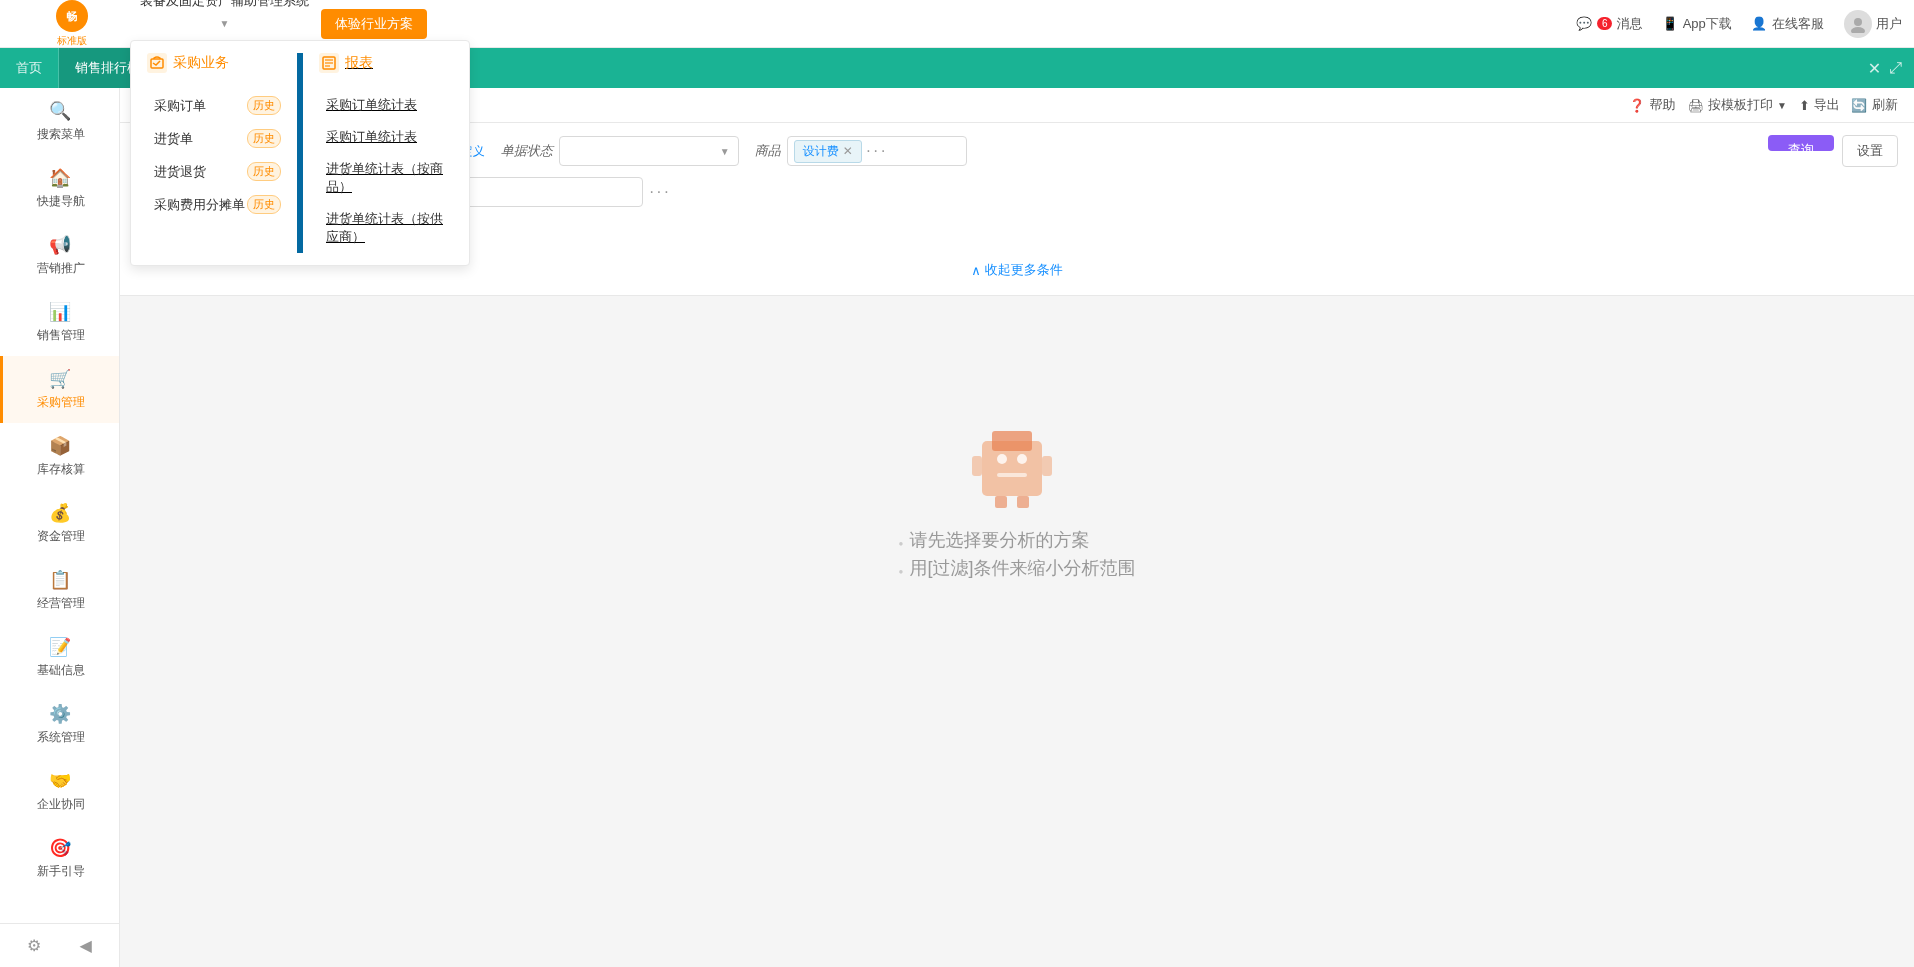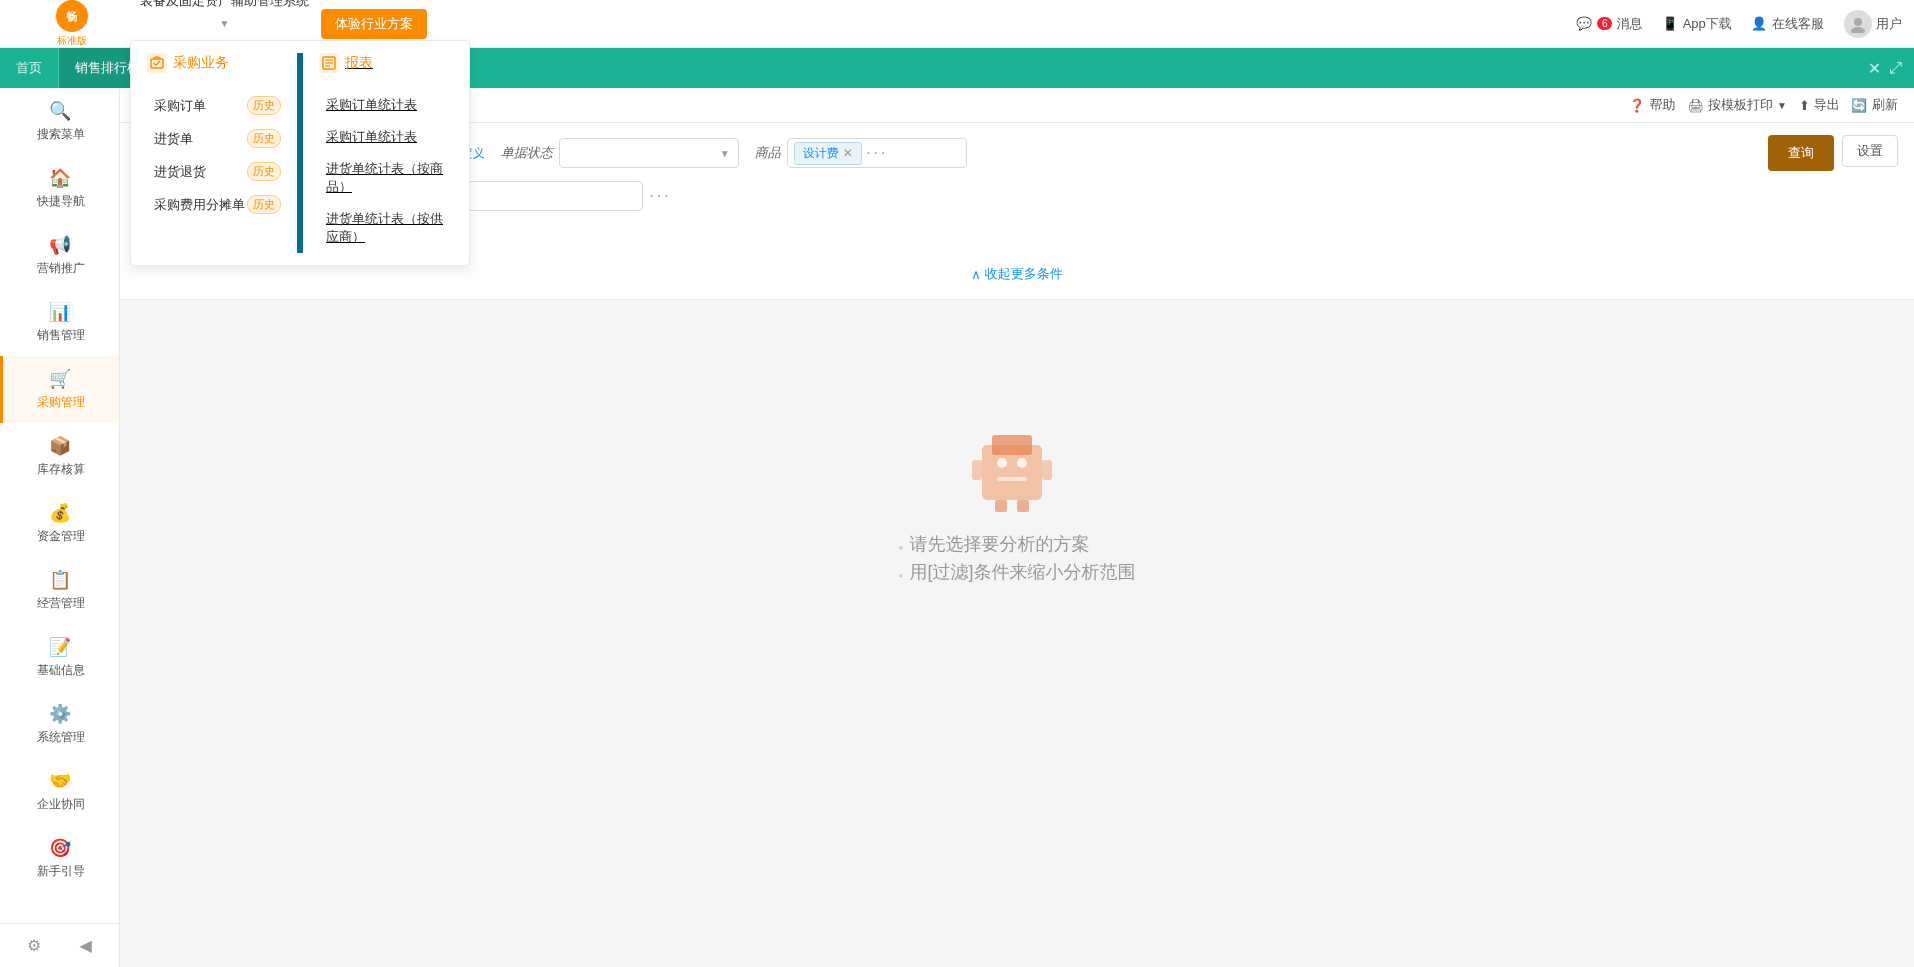--- a/index.html
+++ b/index.html
@@ -269,28 +269,28 @@
       gap: 4px;
       cursor: pointer;
     }
     .filter-dots {
       color: #999;
       cursor: pointer;
       font-size: 16px;
       letter-spacing: 2px;
     }
     .query-btn {
-      background: #a16207;
+      background: #8b5cf6;
       color: white;
       border: none;
       padding: 6px 20px;
       border-radius: 4px;
       cursor: pointer;
       font-size: 13px;
-      height: 36px;
+      height: 16px;
     }
     .settings-btn {
       background: white;
       color: #555;
       border: 1px solid #d9d9d9;
       padding: 6px 14px;
       border-radius: 4px;
       cursor: pointer;
       font-size: 13px;
       height: 32px;

